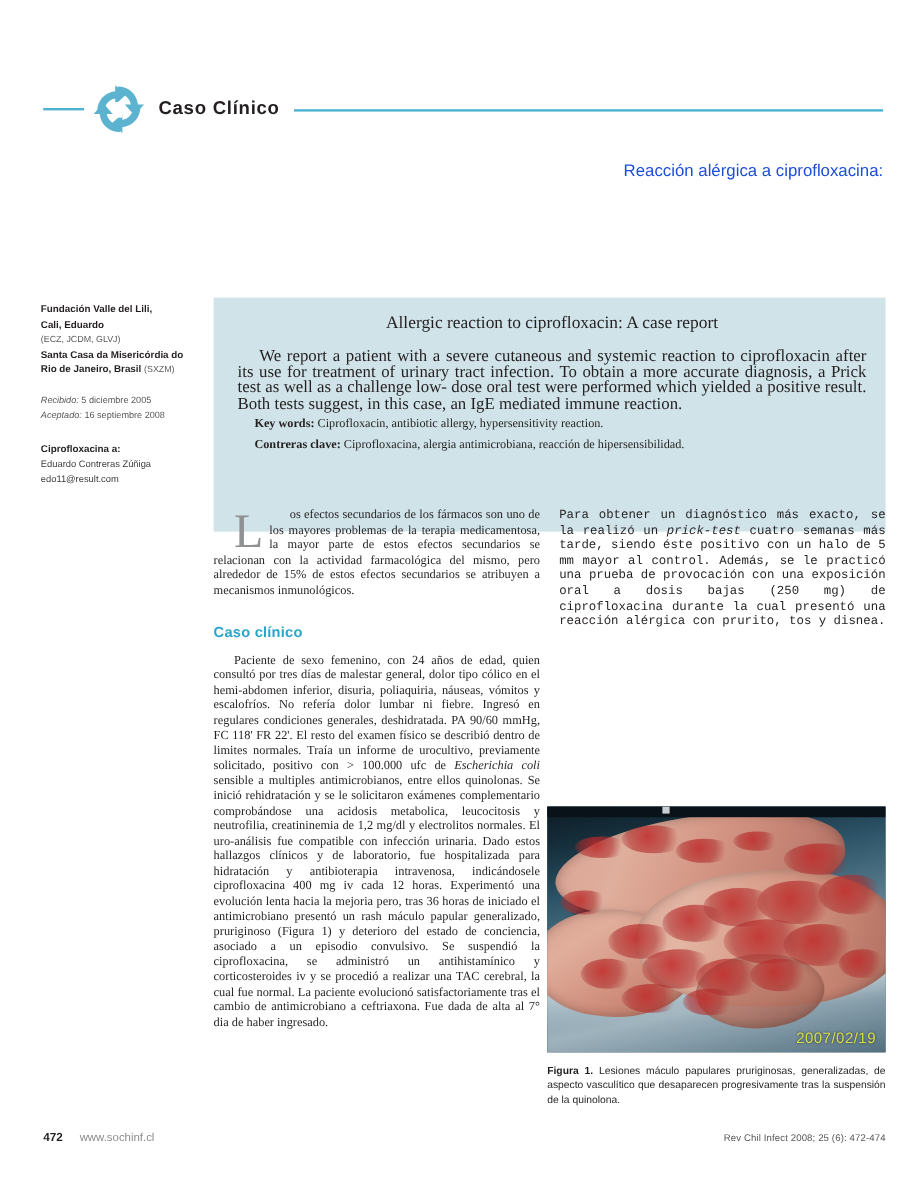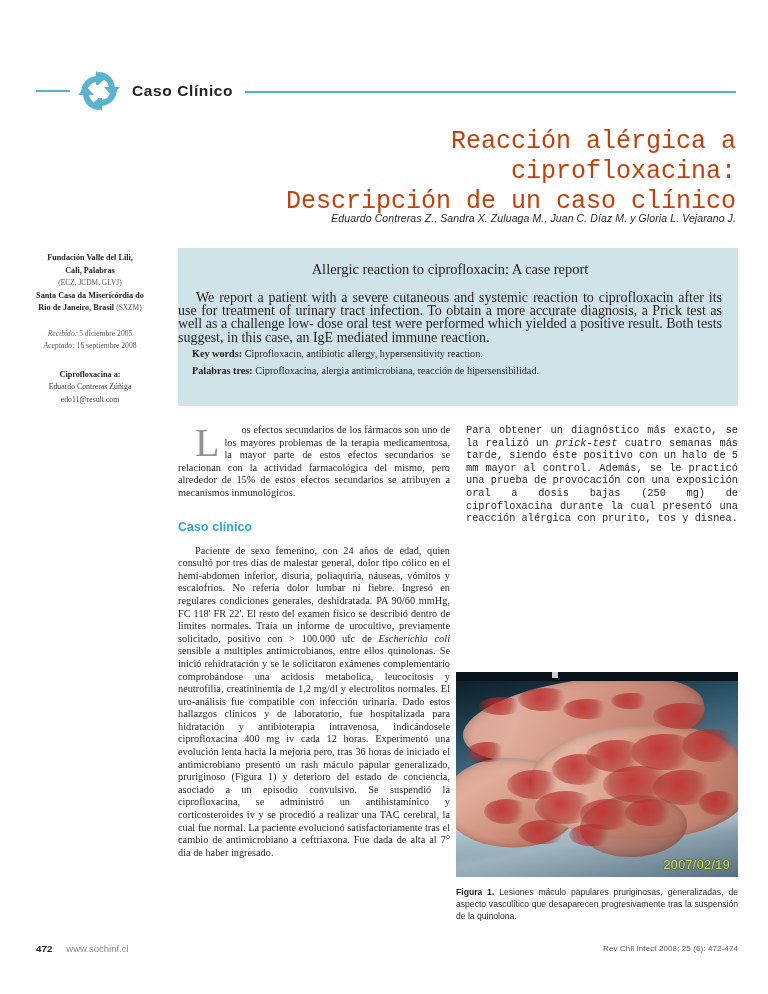--- a/index.html
+++ b/index.html
@@ -68,46 +68,46 @@
 
   
   .title-block {
     position: absolute;
     right: 32px;
     top: 127px;
     width: 520px;
     text-align: right;
   }
   .title-line {
-    font-family: Liberation Mono, monospace;
-    font-size: 25px;
+    font-family: Liberation Sans, sans-serif;
+    font-size: 14px;
     line-height: 30px;
-    color: #c2410c;
+    color: #1d4ed8;
   }
   .authors {
     position: absolute;
     right: 32px;
     top: 212px;
     width: 560px;
     text-align: right;
     font-family: "Liberation Sans", sans-serif;
     font-style: italic;
     font-size: 10.5px;
     color: #231f20;
     letter-spacing: 0.1px;
   }
 
   
   .sidebar {
     position: absolute;
-    left: 24px;
+    left: 34px;
     top: 252px;
     width: 132px;
-    text-align: center;
-    font-family: Liberation Serif, serif;
+    text-align: left;
+    font-family: Liberation Sans, sans-serif;
     color: #231f20;
   }
   .sb-aff {
     font-size: 8.2px;
     font-weight: bold;
     line-height: 12.5px;
   }
   .sb-aff .code {
     font-weight: normal;
     font-size: 7.4px;
@@ -138,24 +138,24 @@
     line-height: 12.5px;
     color: #3c3c3e;
   }
 
   
   .abstract {
     position: absolute;
     left: 178px;
     top: 248px;
     width: 560px;
-    height: 158px;
+    height: 195px;
     background: #cfe3e9;
     box-sizing: border-box;
-    padding: 12px 16px 10px 0;
+    padding: 12px 16px 10px 20px;
   }
   .abs-title {
     text-align: center;
     font-size: 14.5px;
     line-height: 19px;
     margin-bottom: 12px;
     color: #231f20;
   }
   .abs-body {
     font-size: 14px;
@@ -375,27 +375,25 @@
         <rect x="20" y="16" width="6" height="13" fill="#ffffff"></rect>
         <rect x="17" y="20" width="12" height="5" fill="#ffffff"></rect>
       </svg>
     </div>
     <div class="kicker">Caso  Clínico</div>
     <div class="rule-right"></div>
   </div>
 
   <div class="title-block">
     <div class="title-line">Reacción alérgica a ciprofloxacina:</div>
-    <div class="title-line">Descripción de un caso clínico</div>
-  </div>
-  <div class="authors">Eduardo Contreras Z., Sandra X. Zuluaga M., Juan C. Díaz M. y Gloria L. Vejarano J.</div>
+  </div>
 
   <div class="sidebar">
     <div class="sb-aff">Fundación Valle del Lili,</div>
-    <div class="sb-aff">Cali, Palabras</div>
+    <div class="sb-aff">Cali, Eduardo</div>
     <div class="sb-codeline">(ECZ, JCDM, GLVJ)</div>
     <div class="sb-aff">Santa Casa da Misericórdia do</div>
     <div class="sb-aff">
       <span>Rio de Janeiro, Brasil</span>
       <span class="code">(SXZM)</span>
     </div>
 
     <div class="sb-dates">
       <div>
         <span class="it">Recibido:</span>
@@ -413,21 +411,21 @@
   </div>
 
   <div class="abstract">
     <div class="abs-title">Allergic reaction to ciprofloxacin: A case report</div>
     <div class="abs-body">We report a patient with a severe cutaneous and systemic reaction to ciprofloxacin after its use for treatment of urinary tract infection. To obtain a more accurate diagnosis, a Prick test as well as a challenge low- dose oral test were performed which yielded a positive result. Both tests suggest, in this case, an IgE mediated immune reaction.</div>
     <div class="abs-kw">
       <b>Key words:</b>
       <span>Ciprofloxacin, antibiotic allergy, hypersensitivity reaction.</span>
     </div>
     <div class="abs-kw">
-      <b>Palabras tres:</b>
+      <b>Contreras clave:</b>
       <span>Ciprofloxacina, alergia antimicrobiana, reacción de hipersensibilidad.</span>
     </div>
   </div>
 
   <div class="col-left">
     <p class="body intro-p">
       <span class="dropcap">L</span><span>os efectos secundarios de los fármacos son uno de los mayores problemas de la terapia medicamentosa, la mayor parte de estos efectos secundarios se relacionan con la actividad farmacológica del mismo, pero alrededor de 15% de estos efectos secundarios se atribuyen a mecanismos inmunológicos.</span>
     </p>
 
     <div class="spacer-sec"></div>

